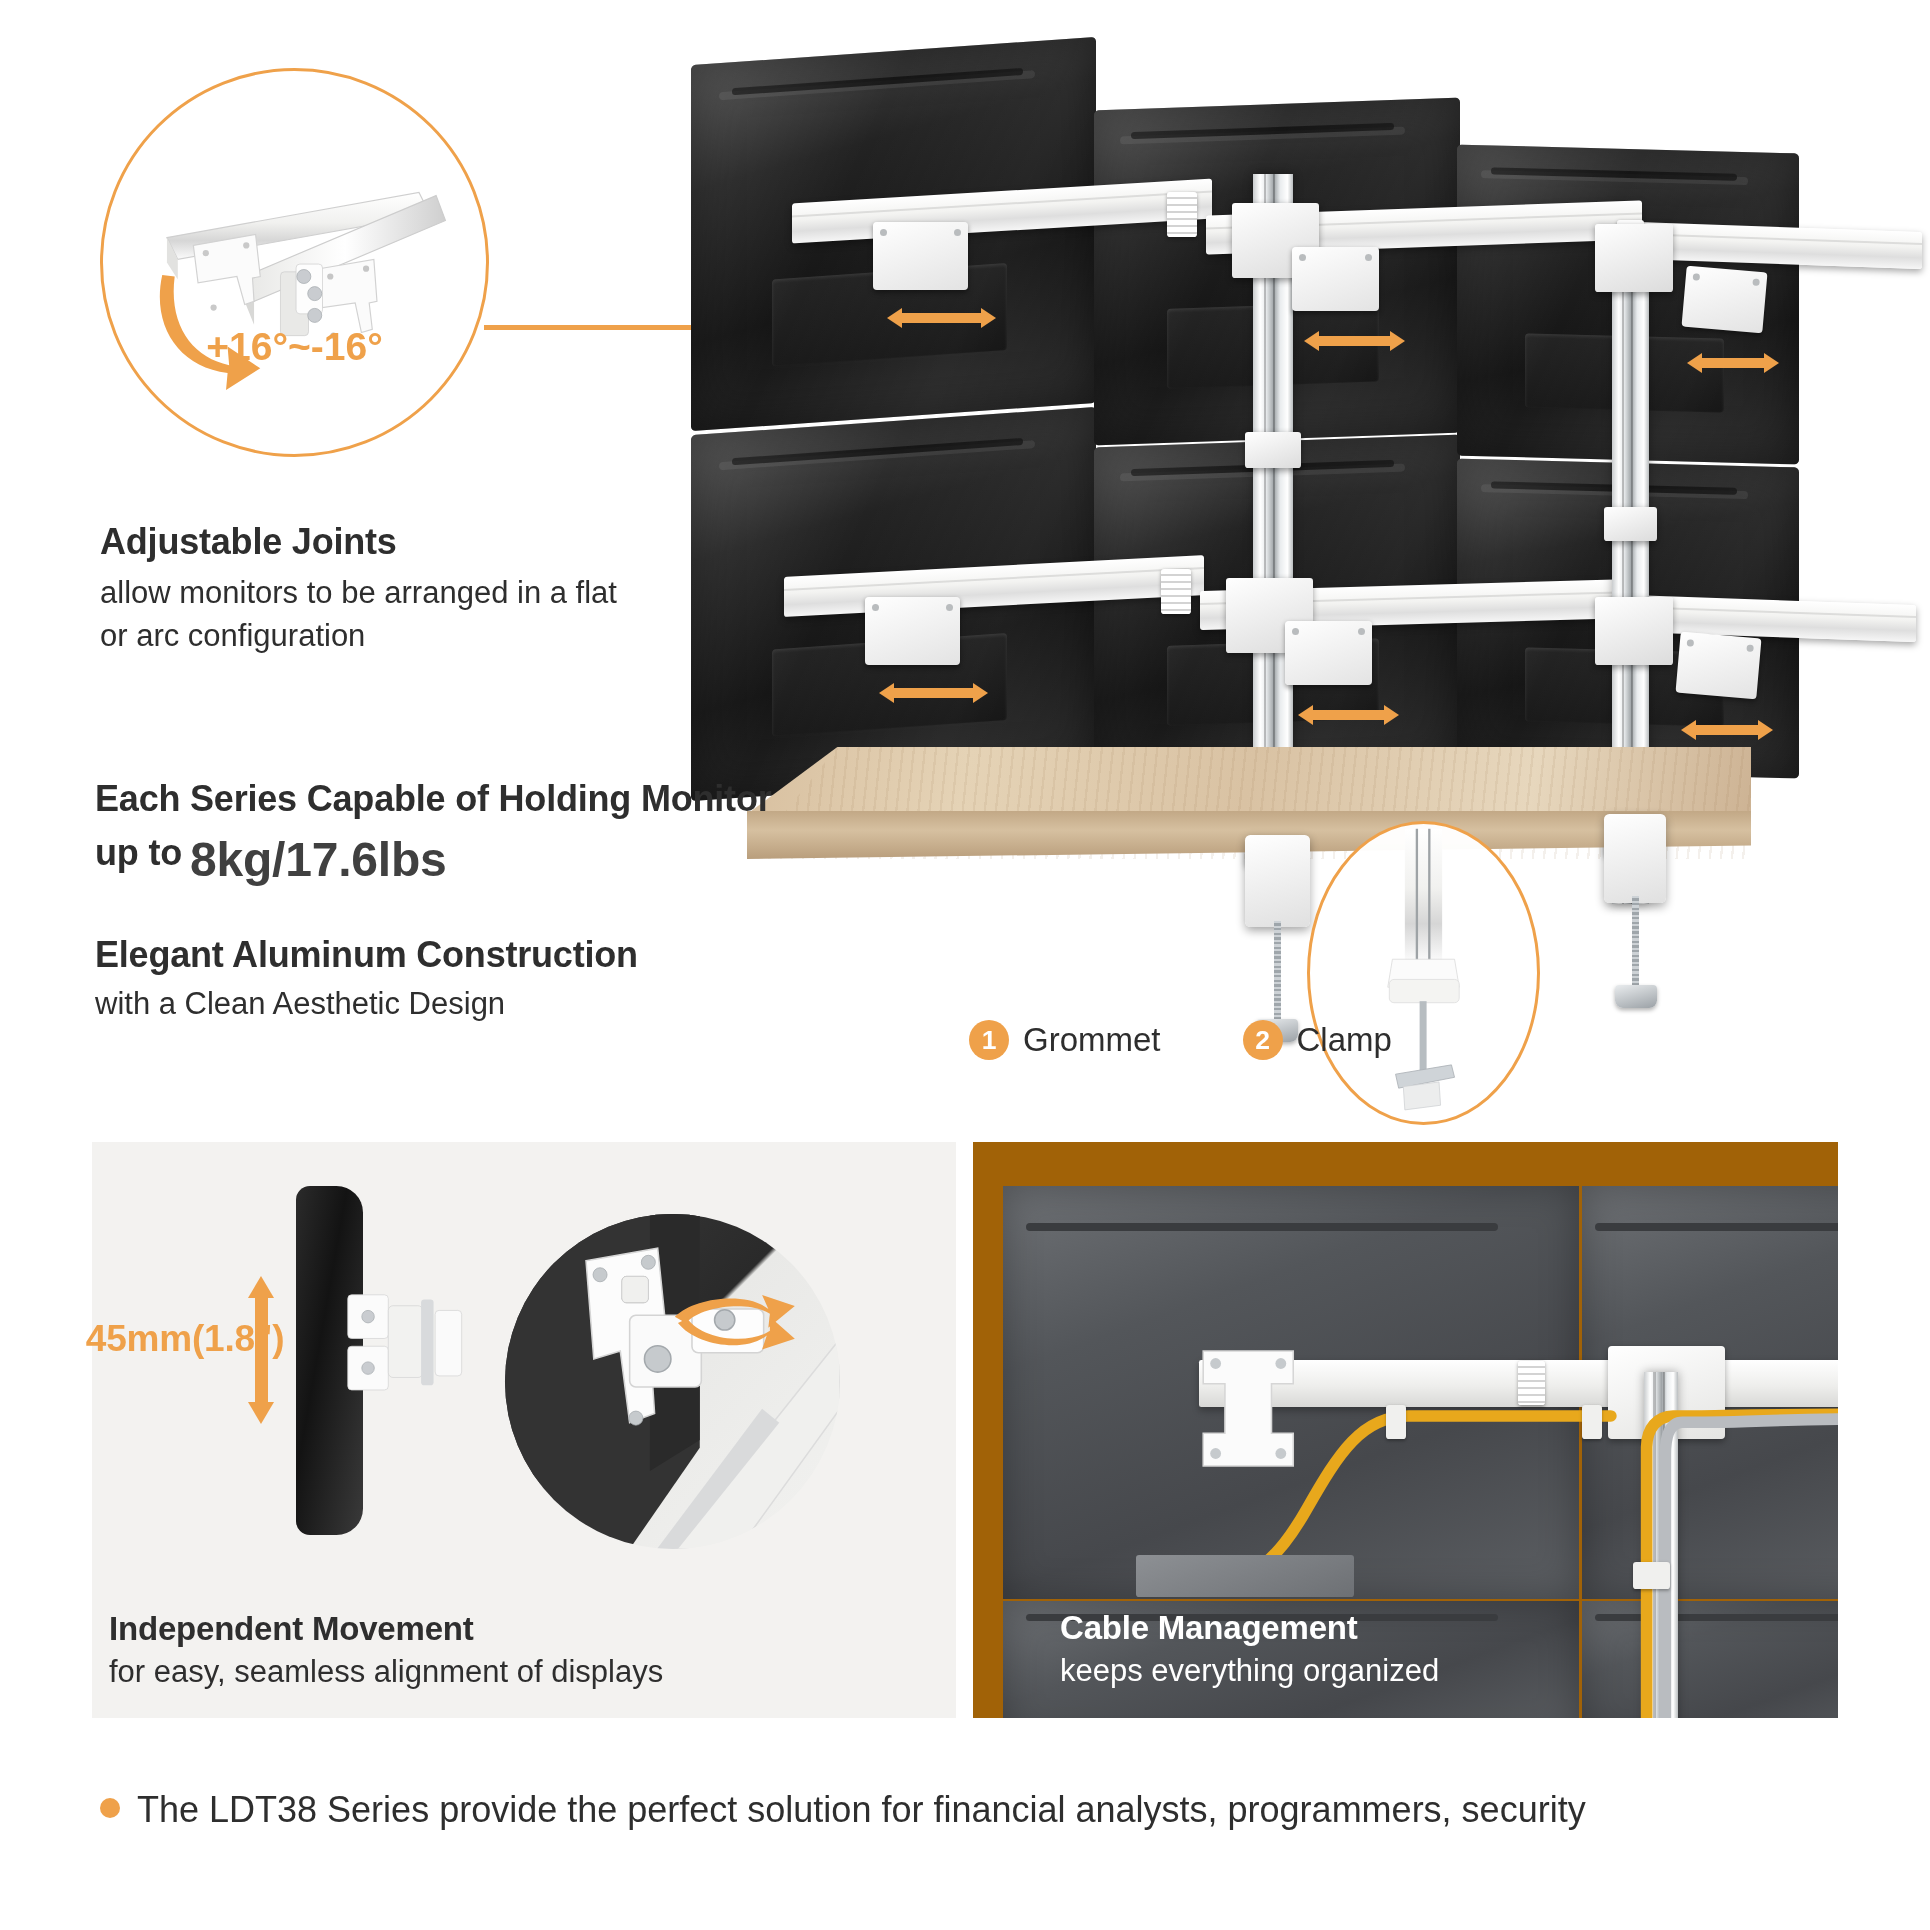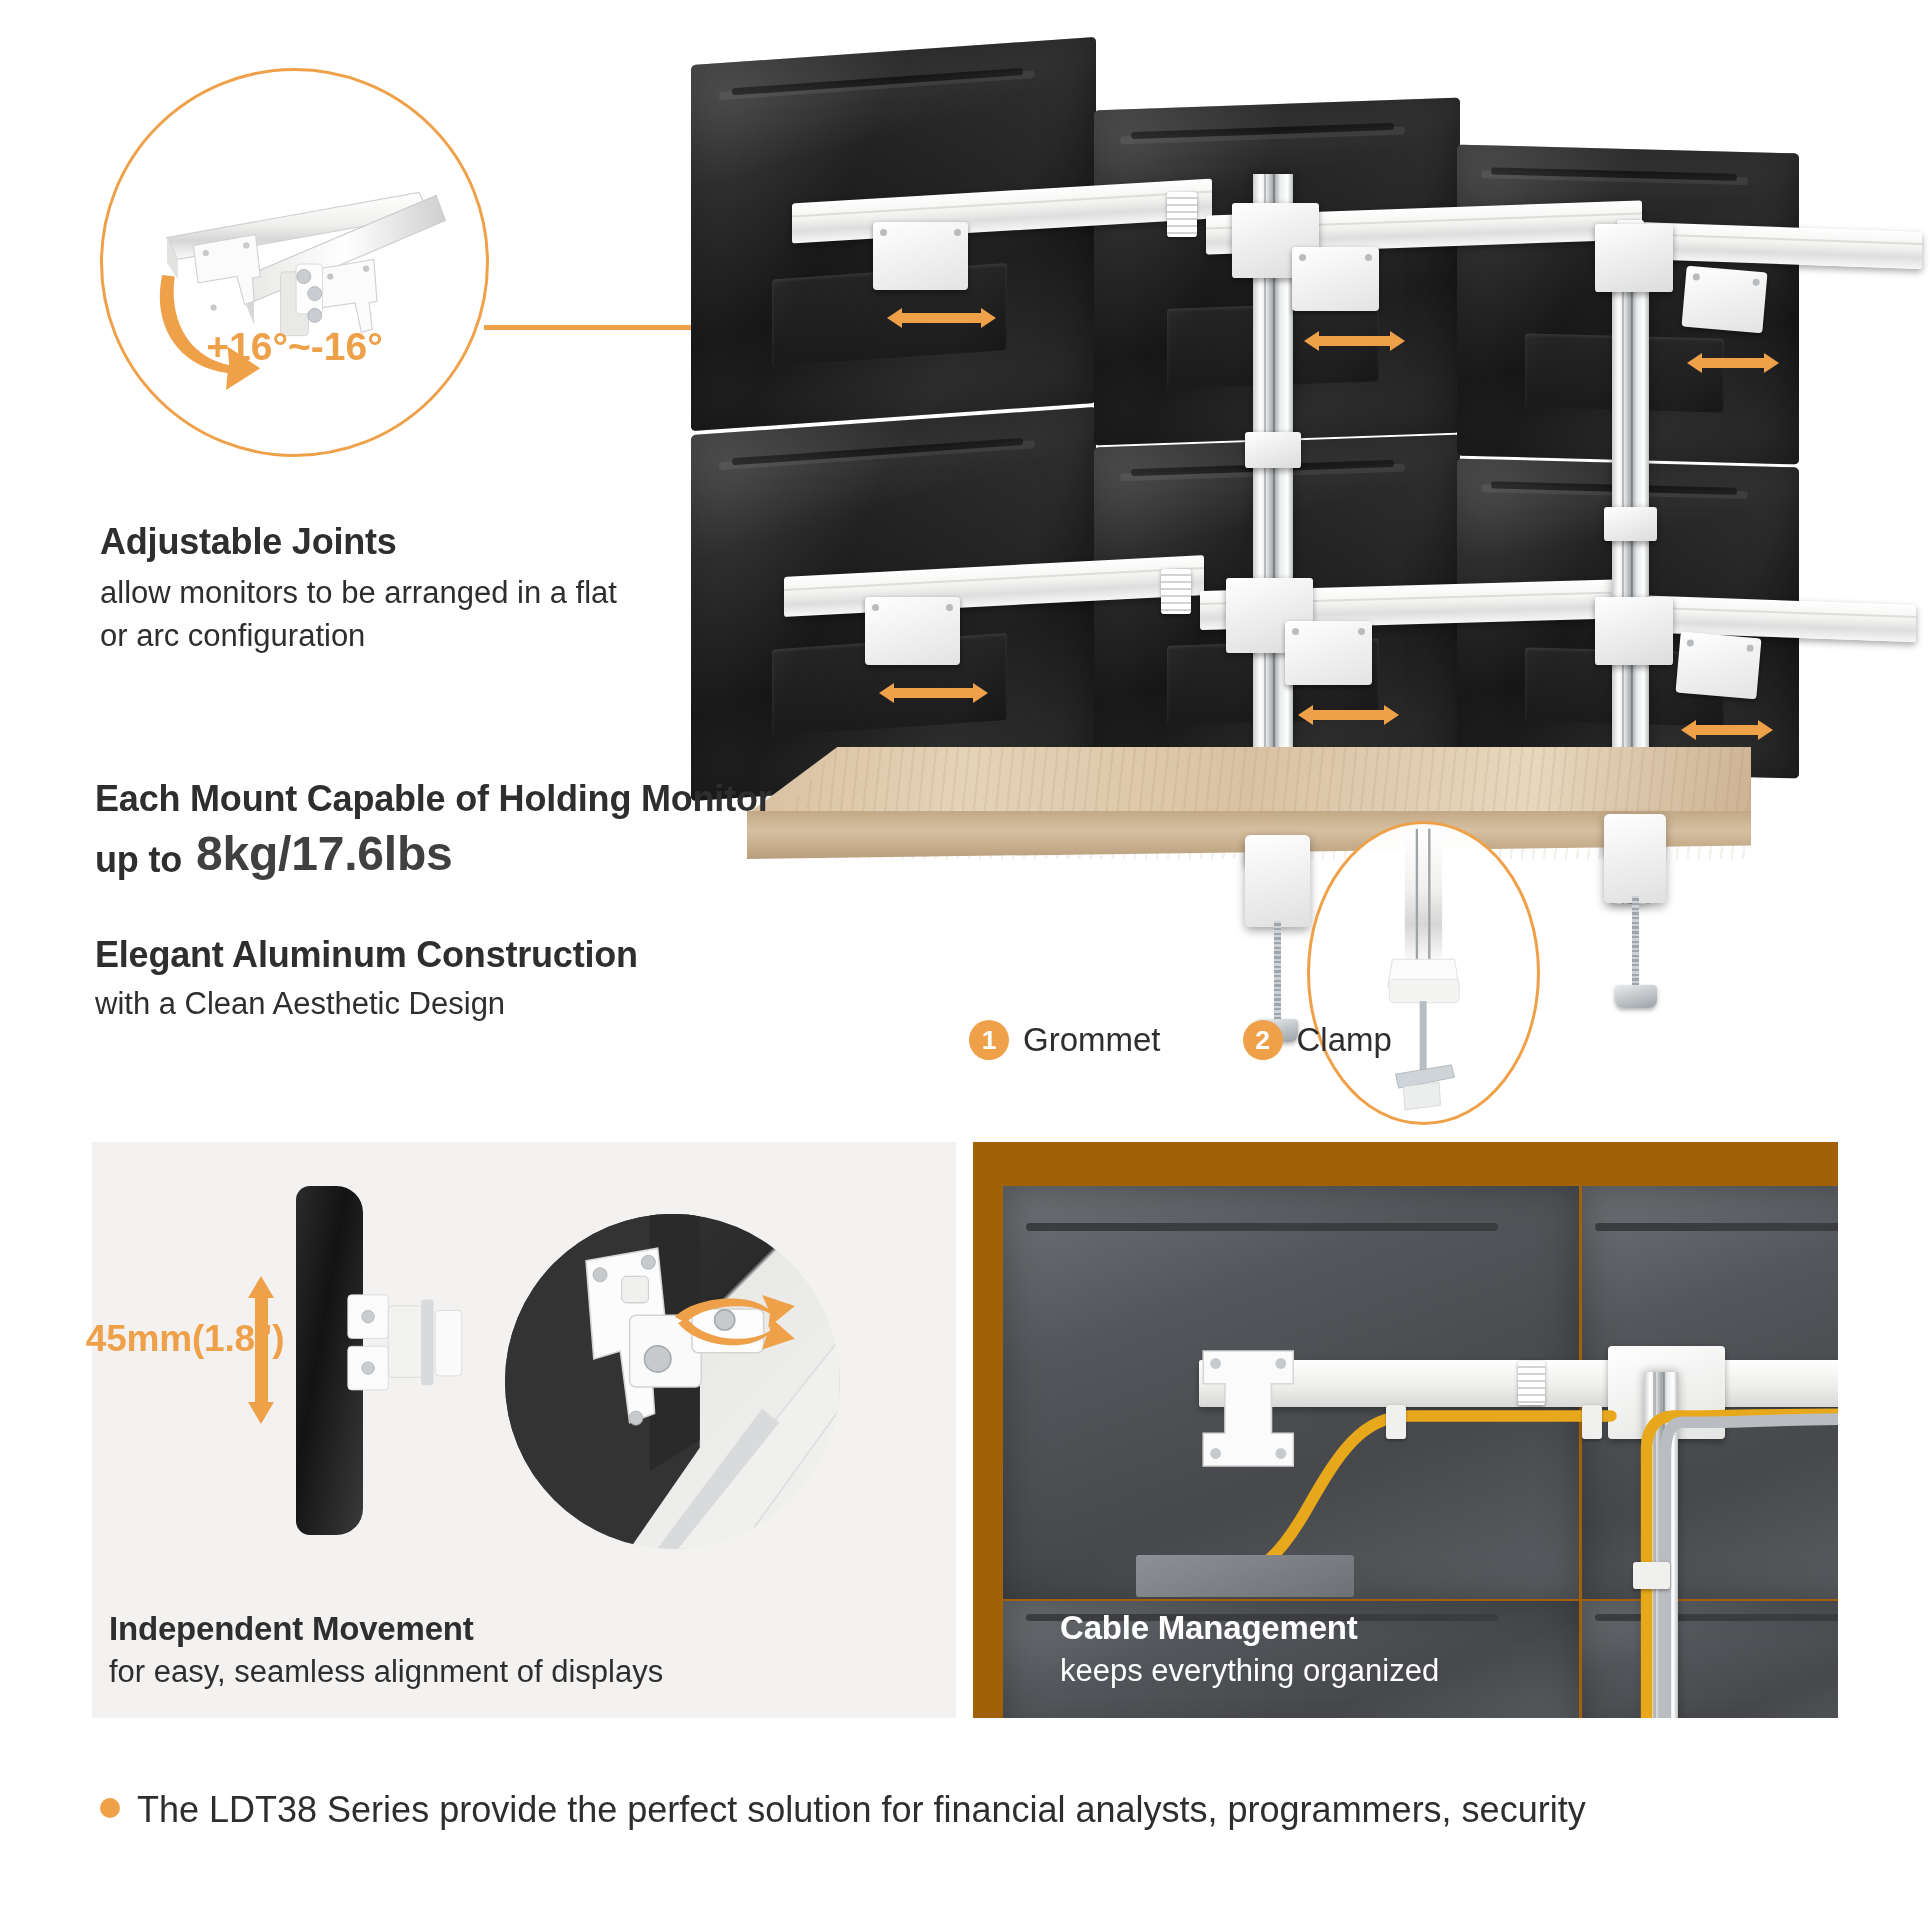--- a/index.html
+++ b/index.html
@@ -419,22 +419,22 @@
     </div>
   </div>
 
   <div class="abs" style="left:100px; top:521px; width:638px;">
     <div class="h-bold t-46">Adjustable Joints</div>
     <div class="t-40" style="margin-top:7.8px;">allow monitors to be arranged in a flat</div>
     <div class="t-40">or arc configuration</div>
   </div>
 
   <div class="abs" style="left:95px; top:778px; width:700px;">
-    <div class="h-bold t-46">Each Mount Capable of Holding Monitor</div>
-    <div style="margin-top:6px; display:flex; align-items:flex-end; gap:14px;">
+    <div class="h-bold t-46">Each Series Capable of Holding Monitor</div>
+    <div style="margin-top:12px; display:flex; align-items:flex-start; gap:8px;">
       <span class="h-bold t-46">up to </span>
       <span class="h-bold" style="font-size:48px; color:#404040;">8kg/17.6lbs</span>
     </div>
   </div>
 
   <div class="abs" style="left:95px; top:934px; width:700px;">
     <div class="h-bold t-46">Elegant Aluminum Construction</div>
     <div class="t-40" style="margin-top:6.2px;">with a Clean Aesthetic Design</div>
   </div>
 

